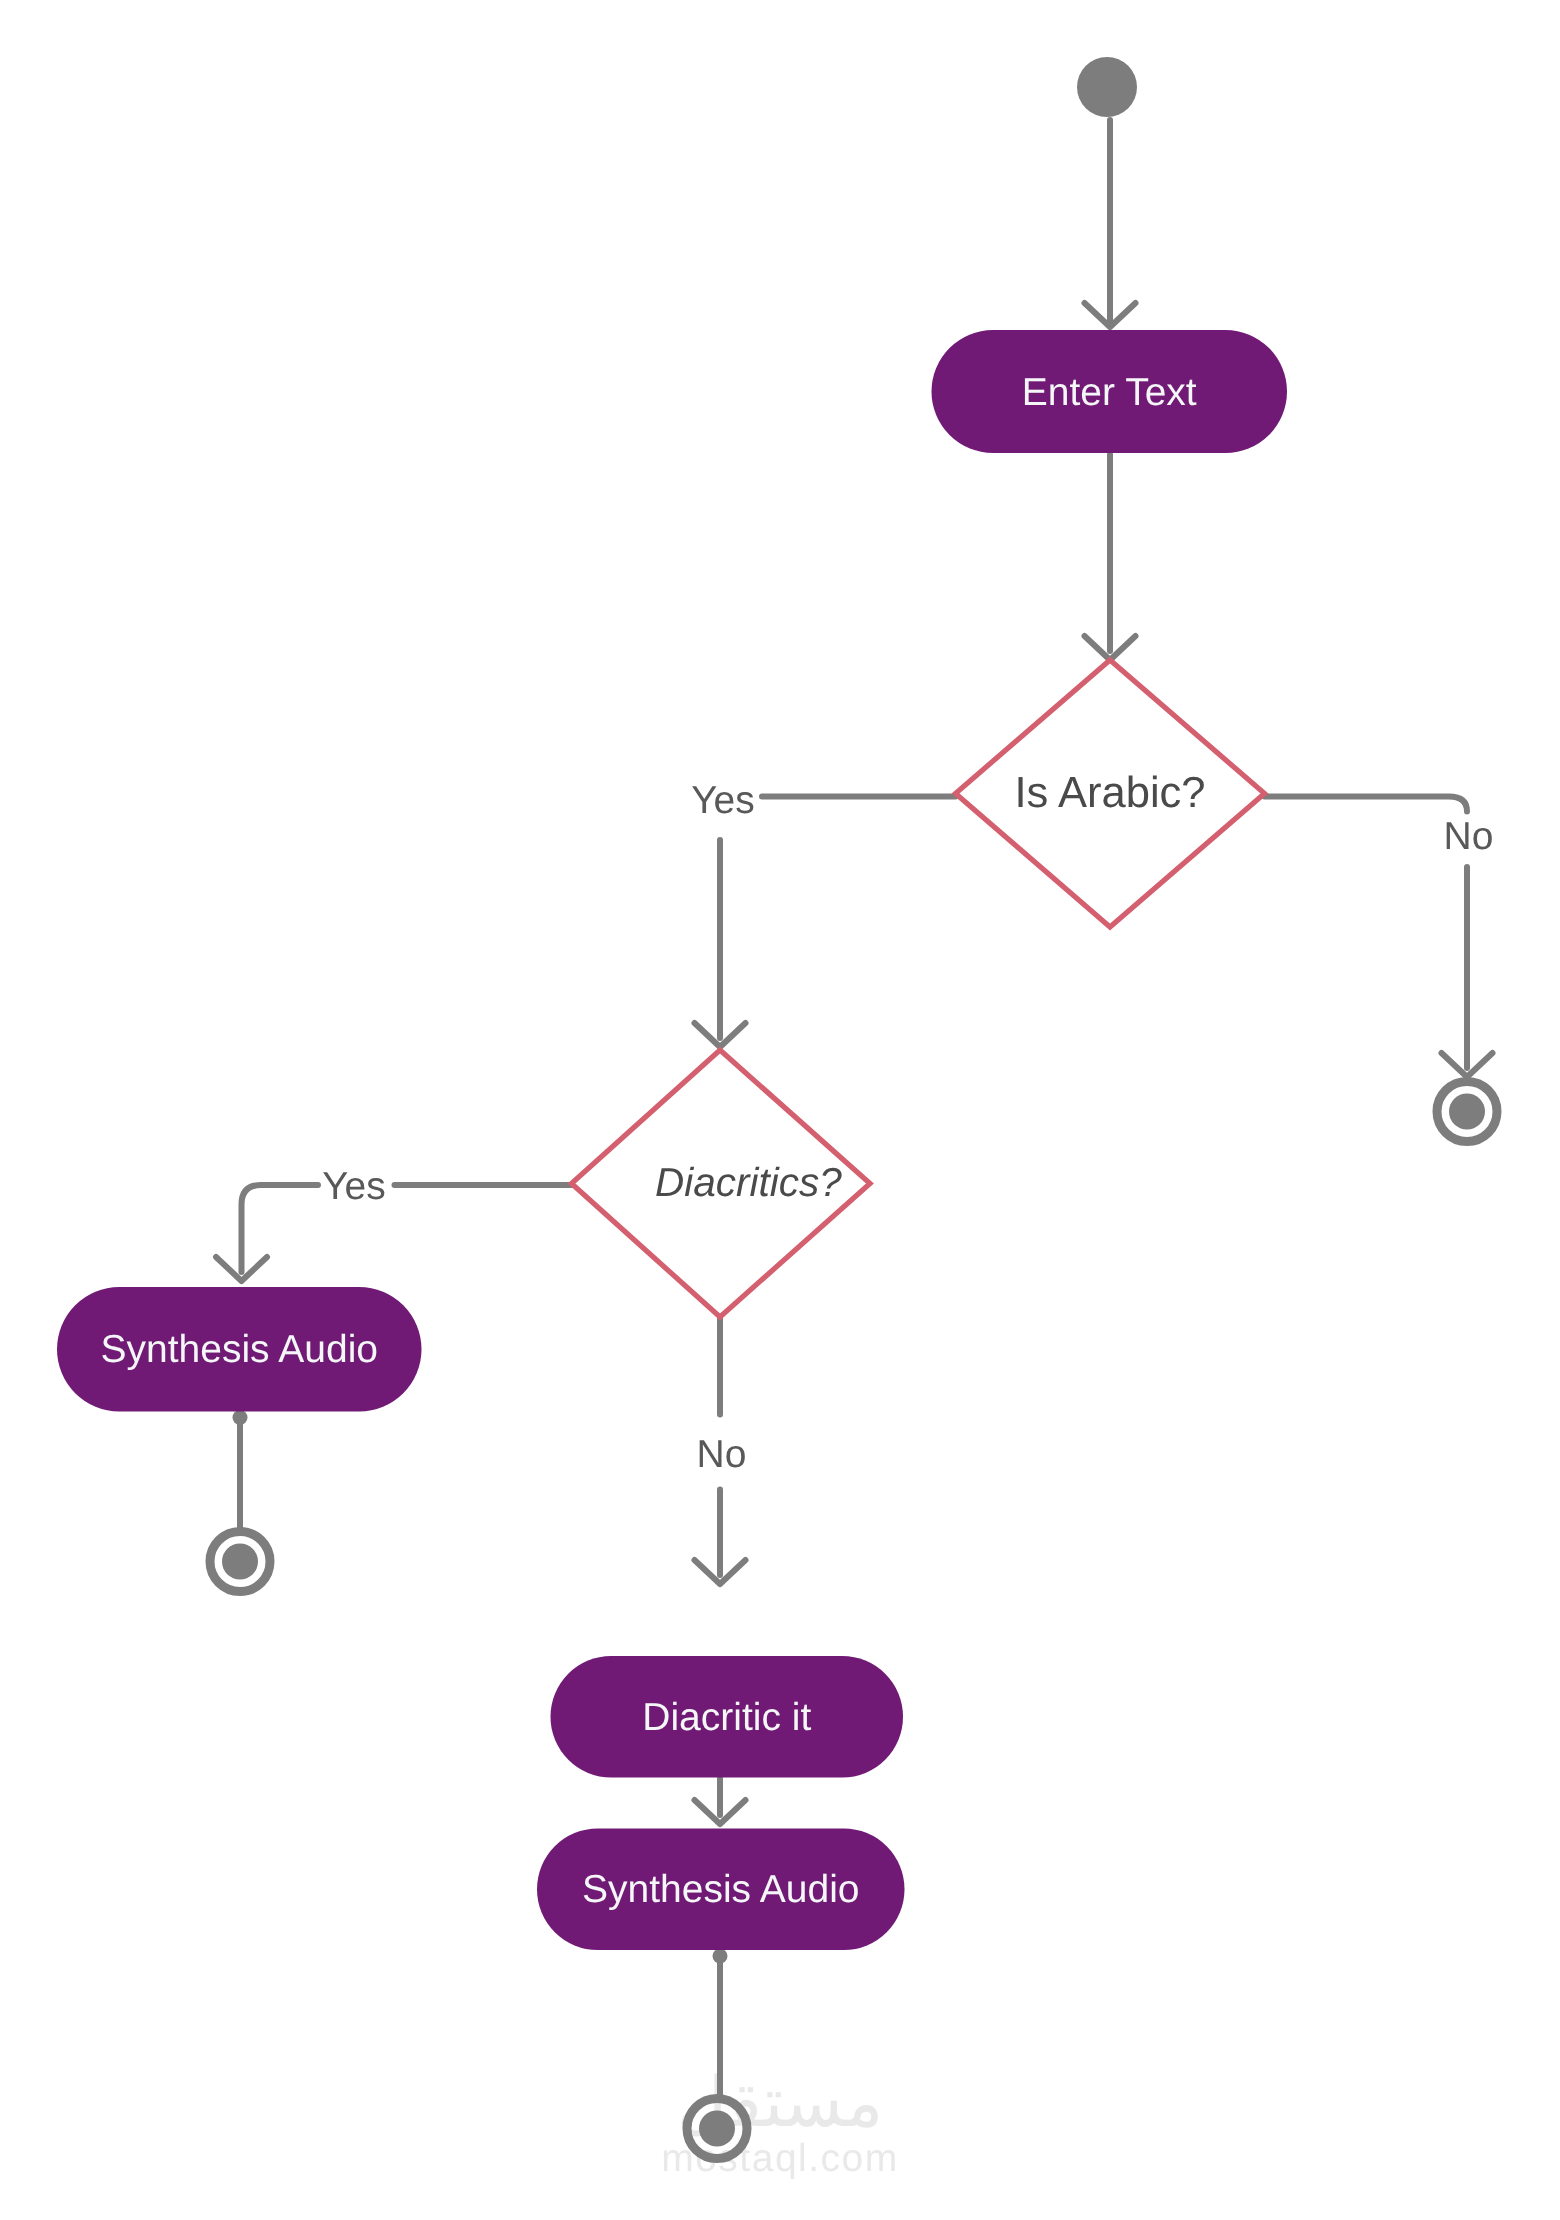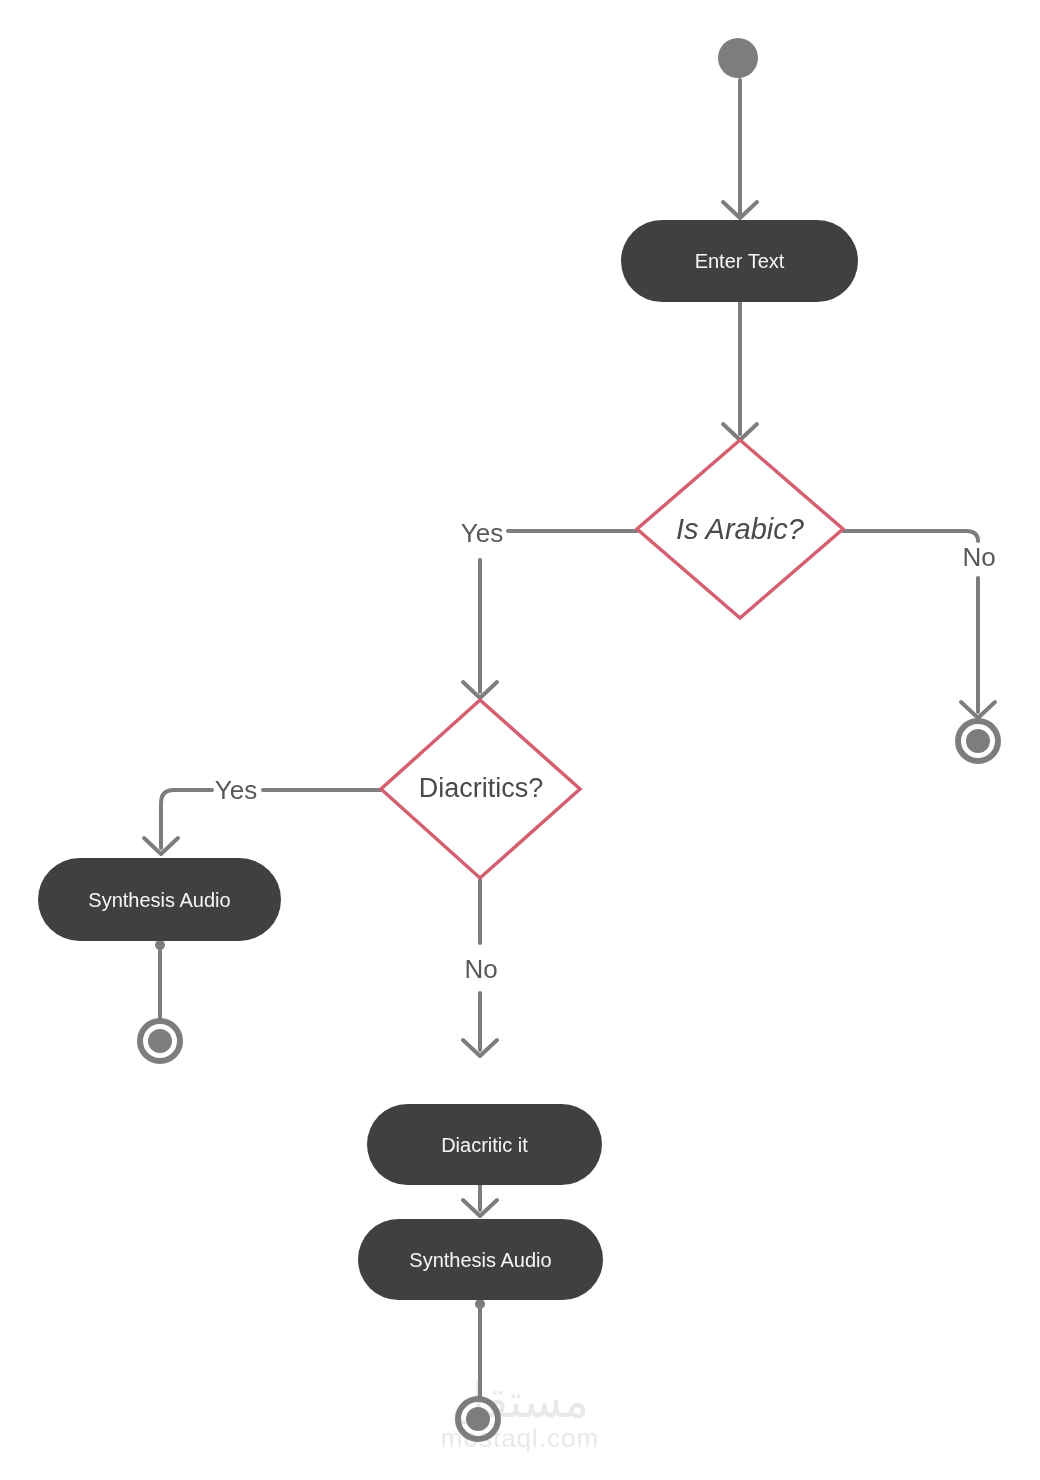--- a/index.html
+++ b/index.html
@@ -19,44 +19,44 @@
     position: absolute;
     left: 0; top: 0;
     z-index: 2;
   }
   .node {
     position: absolute;
     z-index: 3;
     display: flex;
     align-items: center;
     justify-content: center;
-    background: #404040;
+    background: #701a75;
     color: #f4f6f8;
-    font-size: 20px;
+    font-size: 26px;
     border-radius: 42px;
     text-align: right;
     line-height: 1.1;
   }
   .edge-label {
     position: absolute;
     z-index: 3;
     color: #595959;
     font-size: 26px;
     text-align: center;
     width: 90px;
     background: transparent;
   }
   .decision-label {
     position: absolute;
     z-index: 3;
     color: #4a4a4a;
     text-align: center;
     width: 210px;
   }
-  .decision-label.big   { font-size: 29px; font-style: italic; }
+  .decision-label.big   { font-size: 29px; }
   .decision-label.small { font-size: 27px; }
   .watermark {
     position: absolute;
     z-index: 1;
     color: #e9e9e9;
     text-align: center;
     user-select: none;
   }
   .wm-ar {
     font-size: 46px;
@@ -134,20 +134,20 @@
 
   <div class="node" style="left:367px; top:1059px; width:235px; height:81px;margin-top:45px;">
     <span>Diacritic it</span>
   </div>
 
   <div class="node" style="left:358px; top:1219px; width:245px; height:81px;">
     <span>Synthesis Audio</span>
   </div>
 
   <div class="decision-label big" style="left:635px; top:513px;">Is Arabic?</div>
-  <div class="decision-label small" style="left:376px; top:773px;">Diacritics?</div>
+  <div class="decision-label small" style="left:394px; top:773px;font-style:italic;">Diacritics?</div>
 
   <div class="edge-label" style="left:437px; top:518px;">Yes</div>
   <div class="edge-label" style="left:934px; top:542px;">No</div>
   <div class="edge-label" style="left:191px; top:775px;">Yes</div>
   <div class="edge-label" style="left:436px; top:954px;">No</div>
 
 </div>
 
 </body></html>

